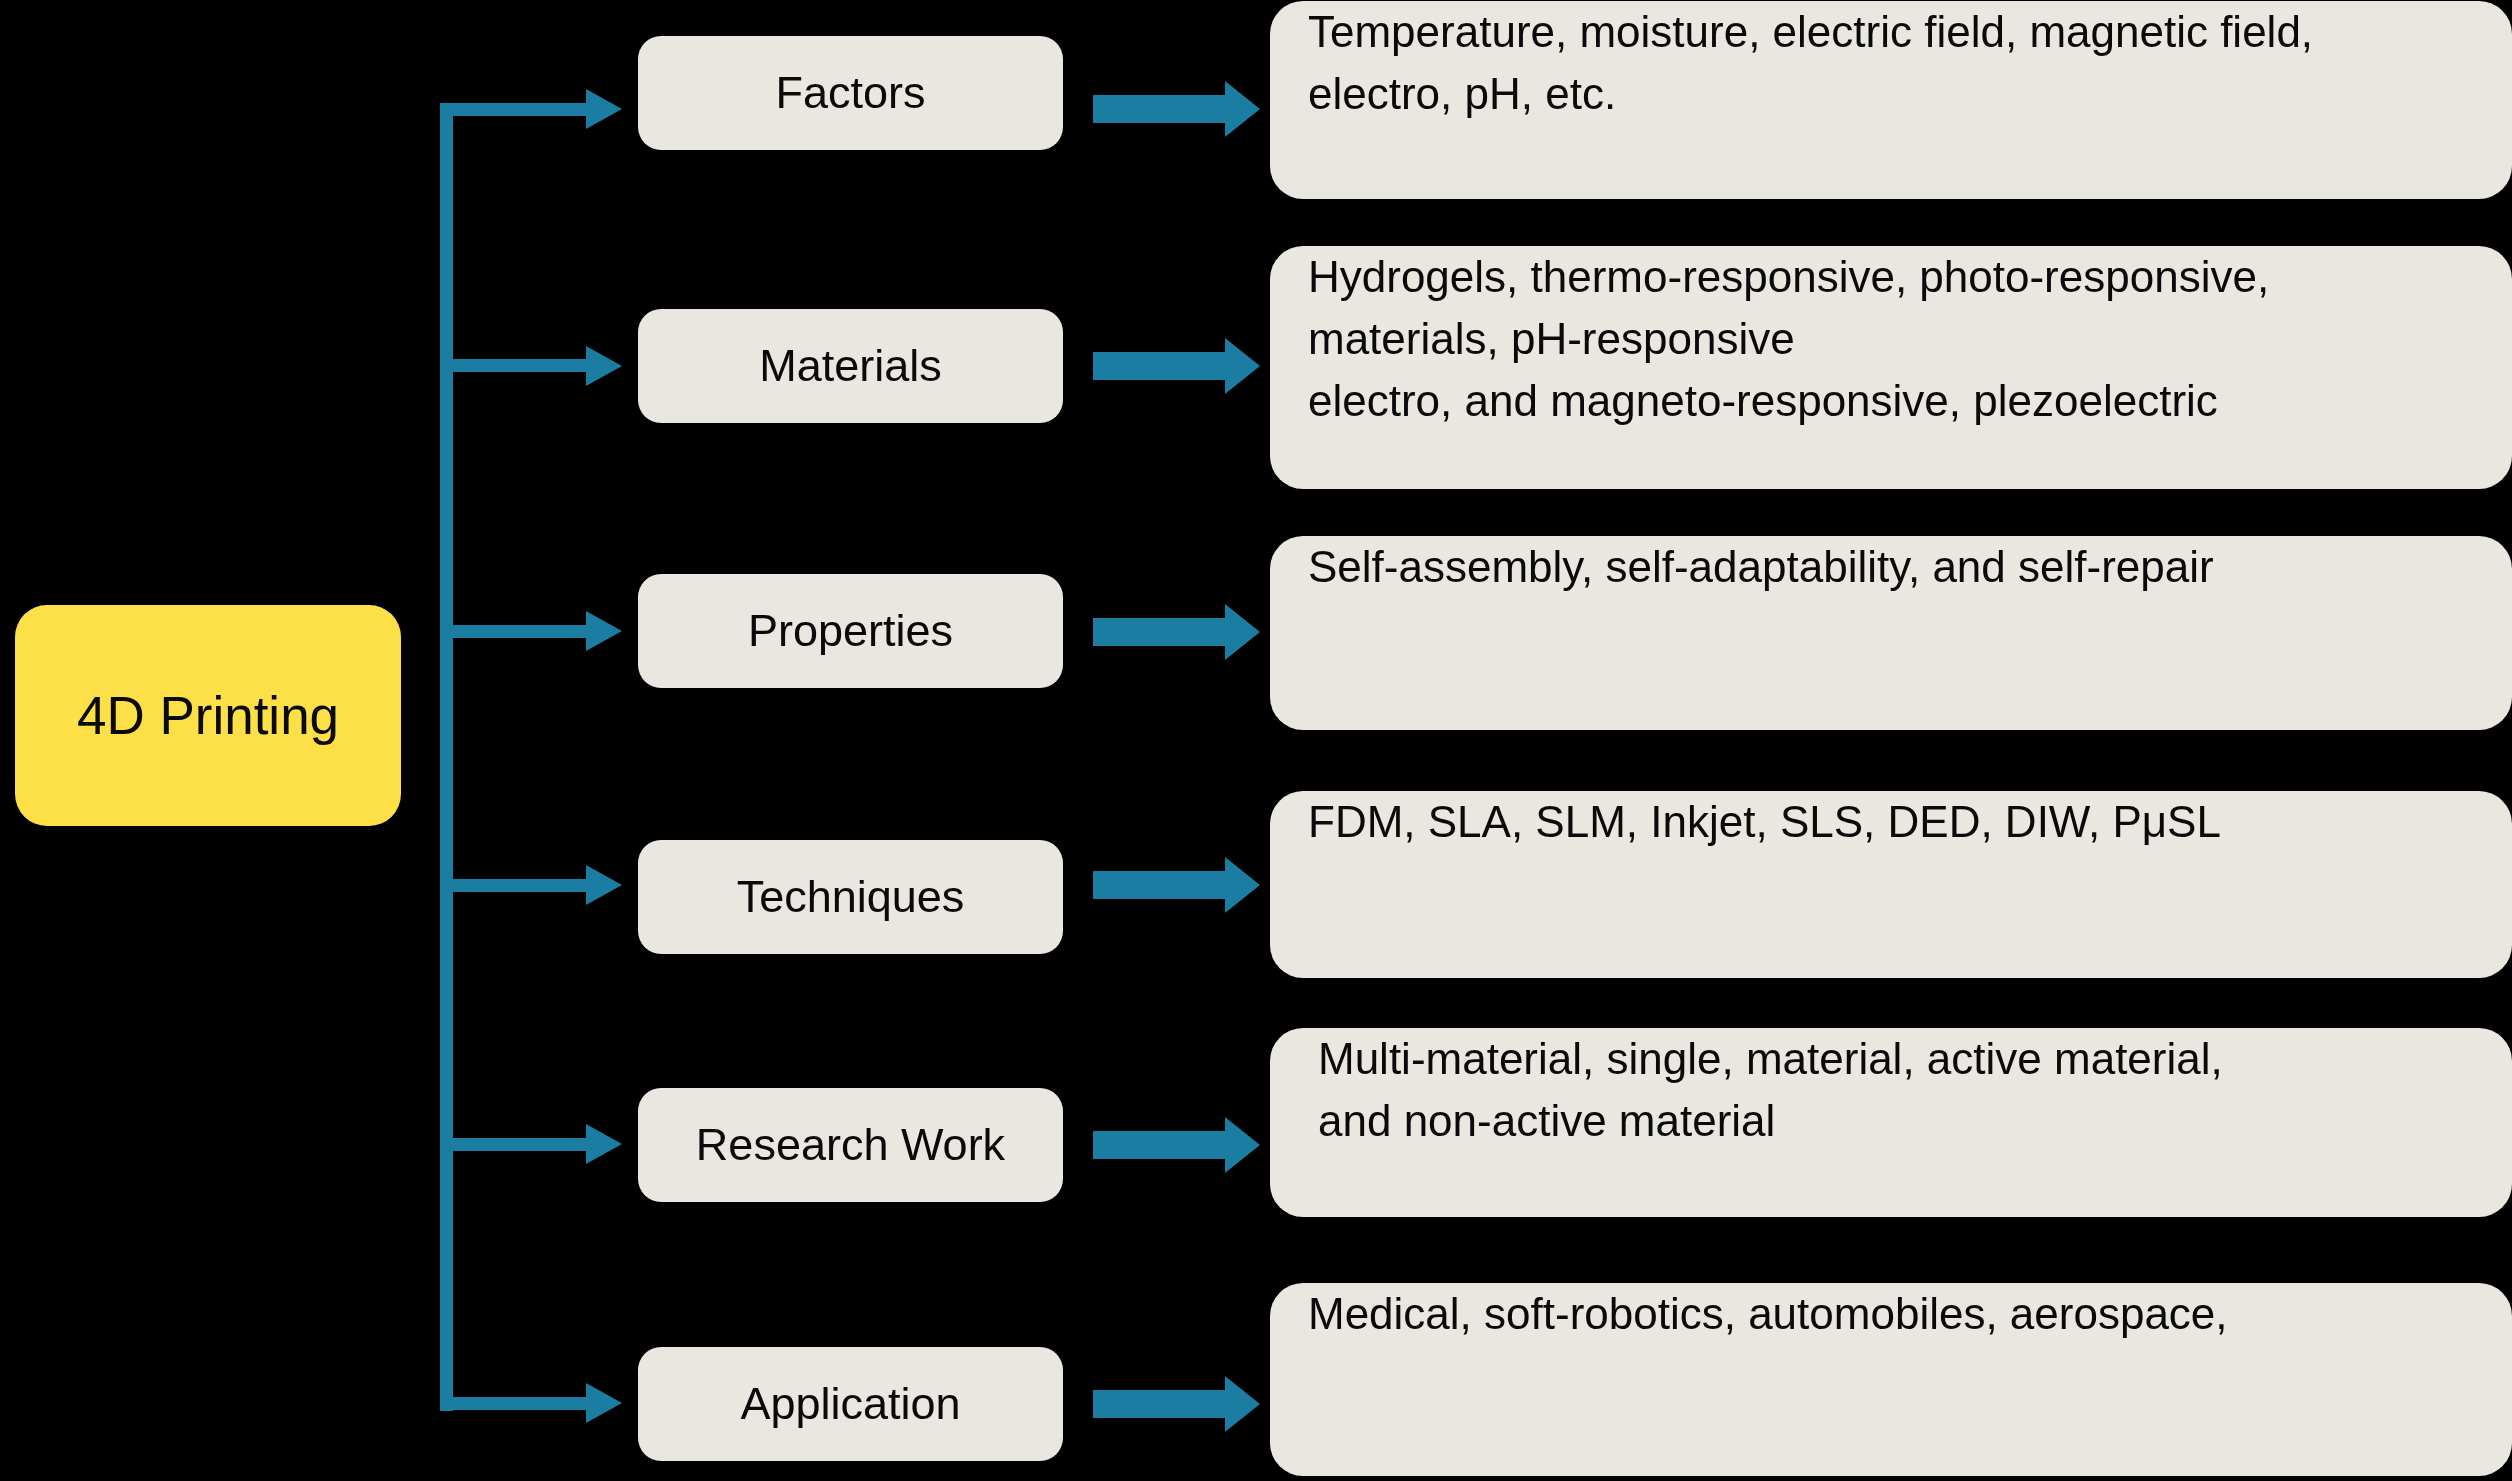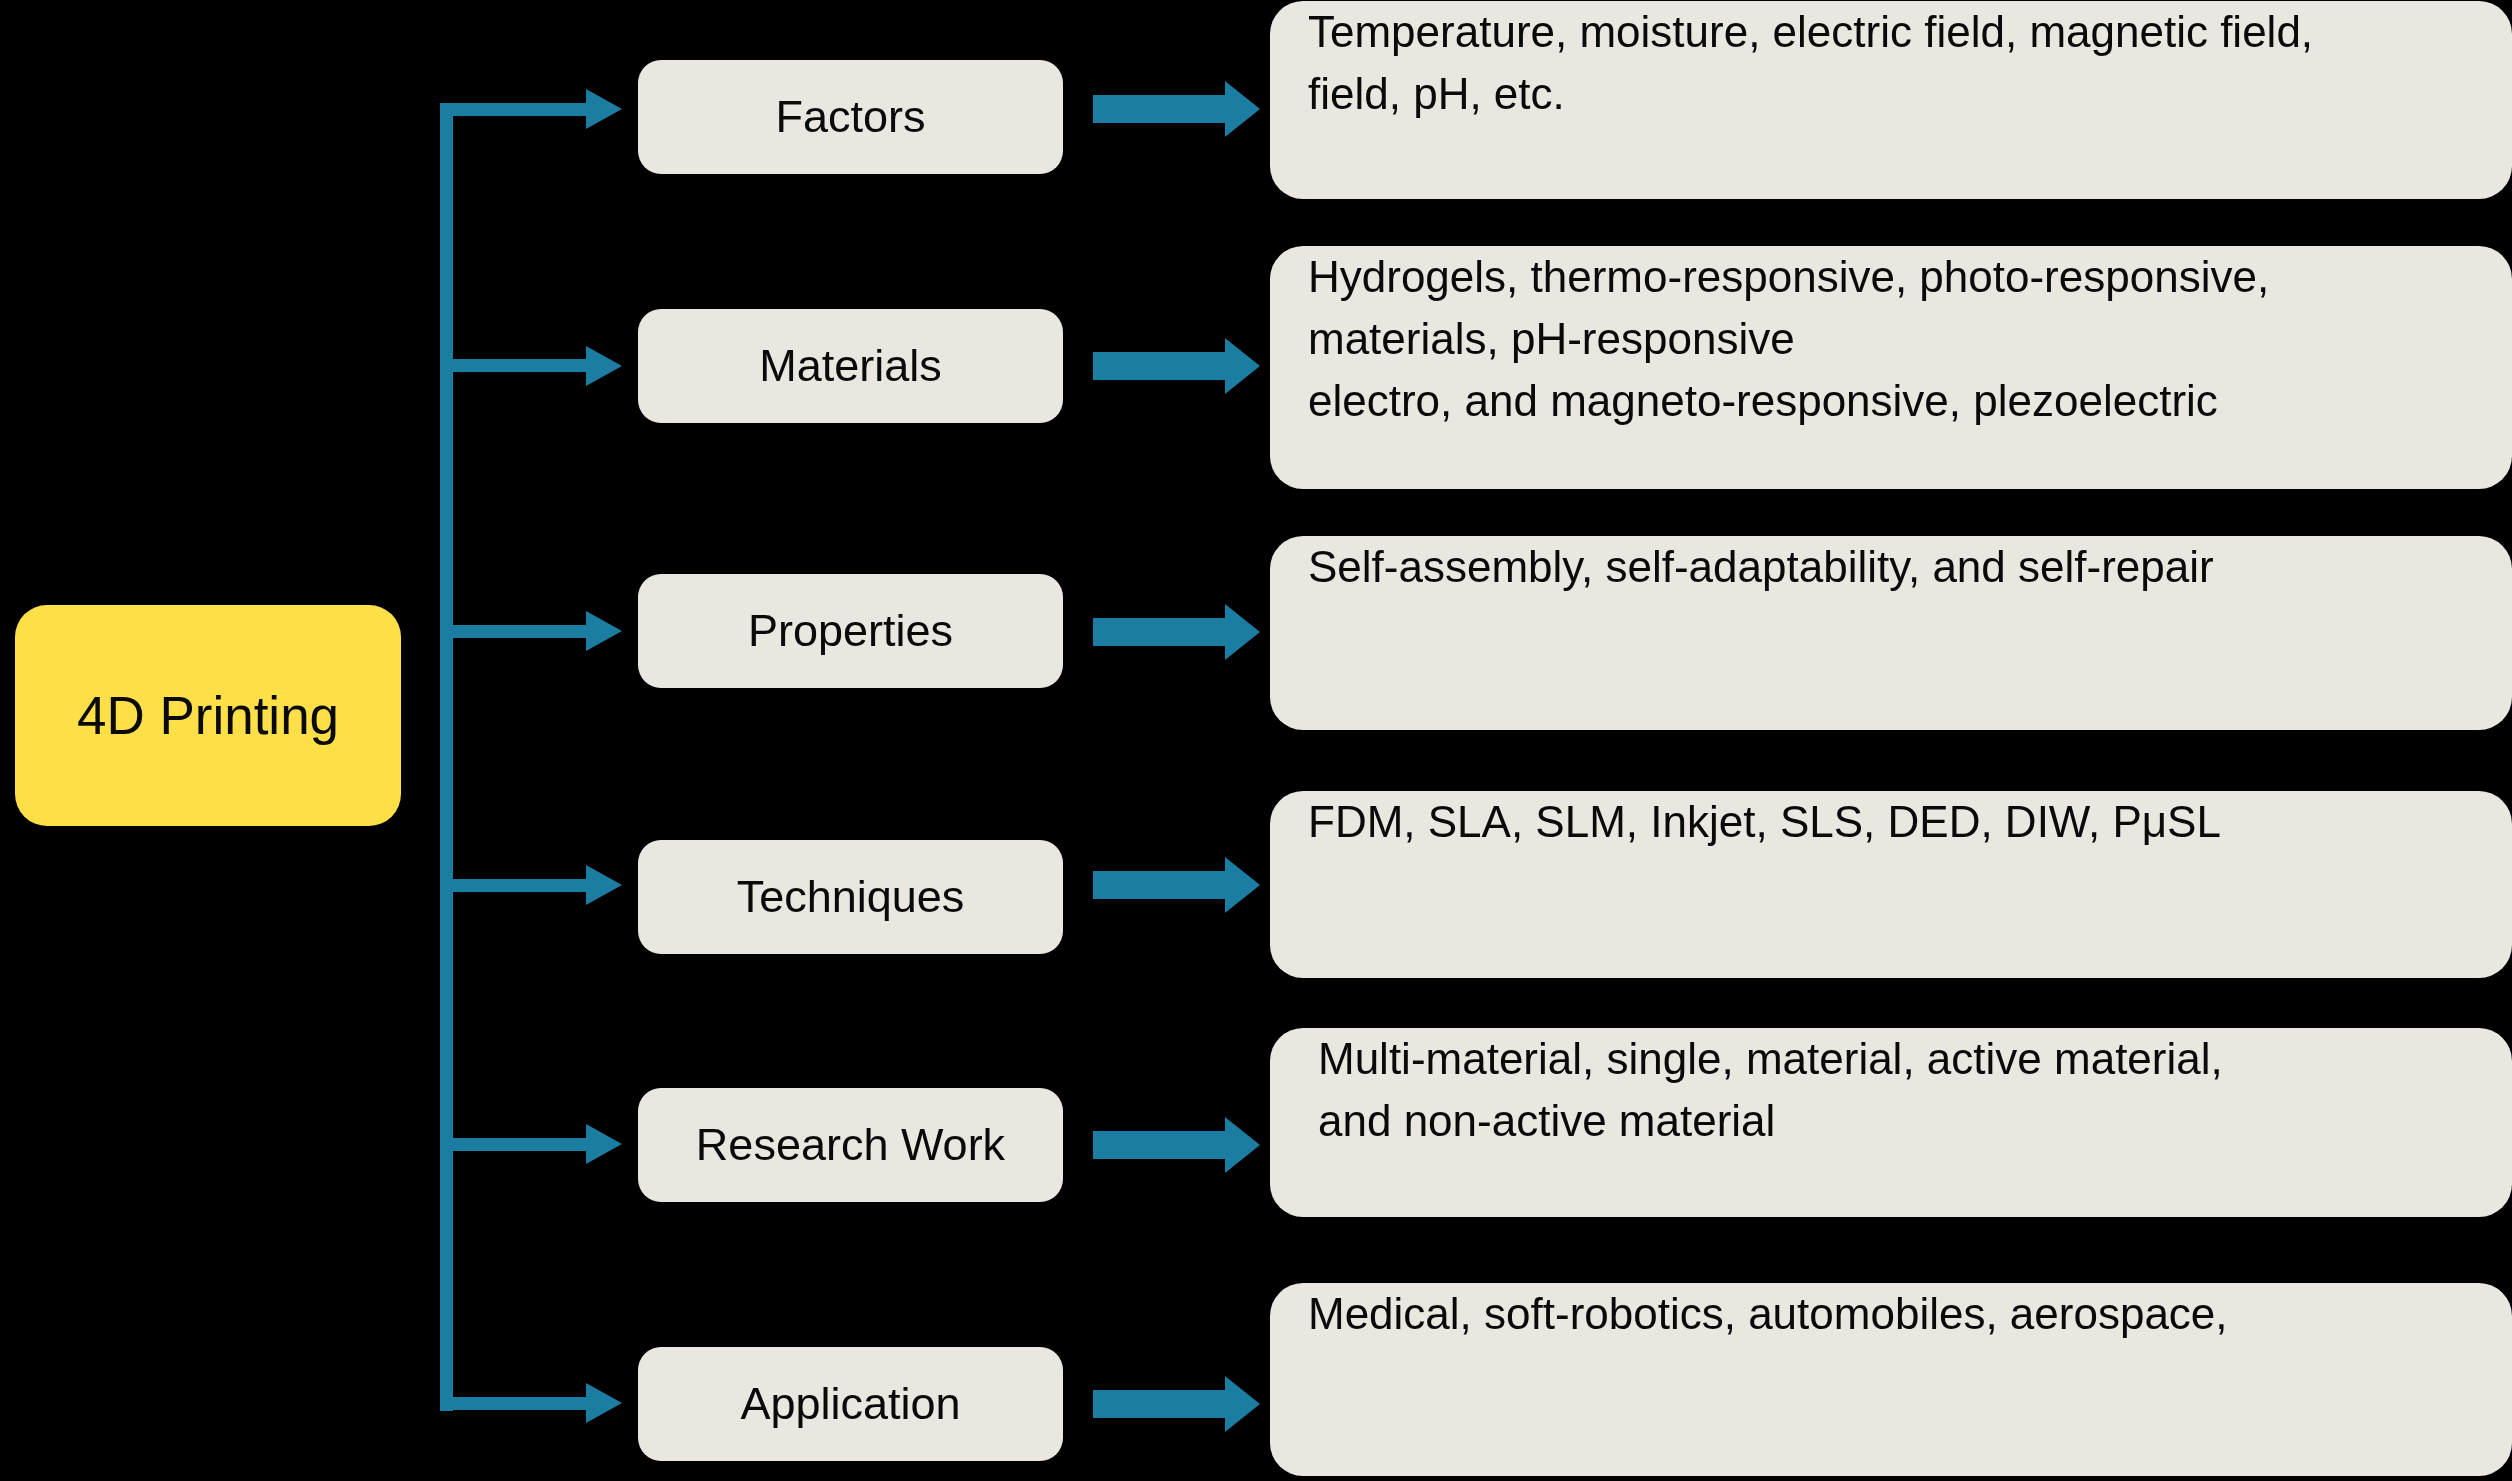--- a/index.html
+++ b/index.html
@@ -88,21 +88,21 @@
     padding-left: 38px;
     box-sizing: border-box;
     font-size: 44px;
   }
   .desc .line {
     line-height: 62px;
     white-space: nowrap;
   }
 
   
-  .bl-0 { top: 103px; }  .bh-0 { top: 89px; }  .nd-0 { top: 60px; }   .fs-0 { top: 95px; }  .fh-0 { top: 81px; }
+  .bl-0 { top: 103px; }  .bh-0 { top: 89px; }  .nd-0 { top: 36px; }   .fs-0 { top: 95px; }  .fh-0 { top: 81px; }
   .bl-1 { top: 359px; }  .bh-1 { top: 346px; }  .nd-1 { top: 309px; }  .fs-1 { top: 352px; }  .fh-1 { top: 338px; }
   .bl-2 { top: 625px; } .bh-2 { top: 611px; } .nd-2 { top: 574px; }  .fs-2 { top: 618px; } .fh-2 { top: 604px; }
   .bl-3 { top: 879px; } .bh-3 { top: 865px; } .nd-3 { top: 840px; } .fs-3 { top: 871px; } .fh-3 { top: 857px; }
   .bl-4 { top: 1138px; } .bh-4 { top: 1124px; } .nd-4 { top: 1088px; } .fs-4 { top: 1131px; } .fh-4 { top: 1117px; }
   .bl-5 { top: 1397px; } .bh-5 { top: 1383px; } .nd-5 { top: 1347px; } .fs-5 { top: 1390px; } .fh-5 { top: 1376px; }
 
   .dc-0 { top: 1.2px;    height: 198px; }
   .dc-1 { top: 246px;  height: 243px; }
   .dc-2 { top: 536px;  height: 194px; }
   .dc-3 { top: 791px; height: 187px; }
@@ -122,21 +122,21 @@
 
   <div class="branch-line bl-0"></div>
   <div class="branch-head bh-0"></div>
   <div class="node nd-0">
     <span>Factors</span>
   </div>
   <div class="flow-shaft fs-0"></div>
   <div class="flow-head fh-0"></div>
   <div class="desc dc-0">
     <div class="line">Temperature, moisture, electric field, magnetic field,</div>
-    <div class="line">field, pH, etc.</div>
+    <div class="line">electro, pH, etc.</div>
   </div>
 
   <div class="branch-line bl-1"></div>
   <div class="branch-head bh-1"></div>
   <div class="node nd-1">
     <span>Materials</span>
   </div>
   <div class="flow-shaft fs-1"></div>
   <div class="flow-head fh-1"></div>
   <div class="desc dc-1">

